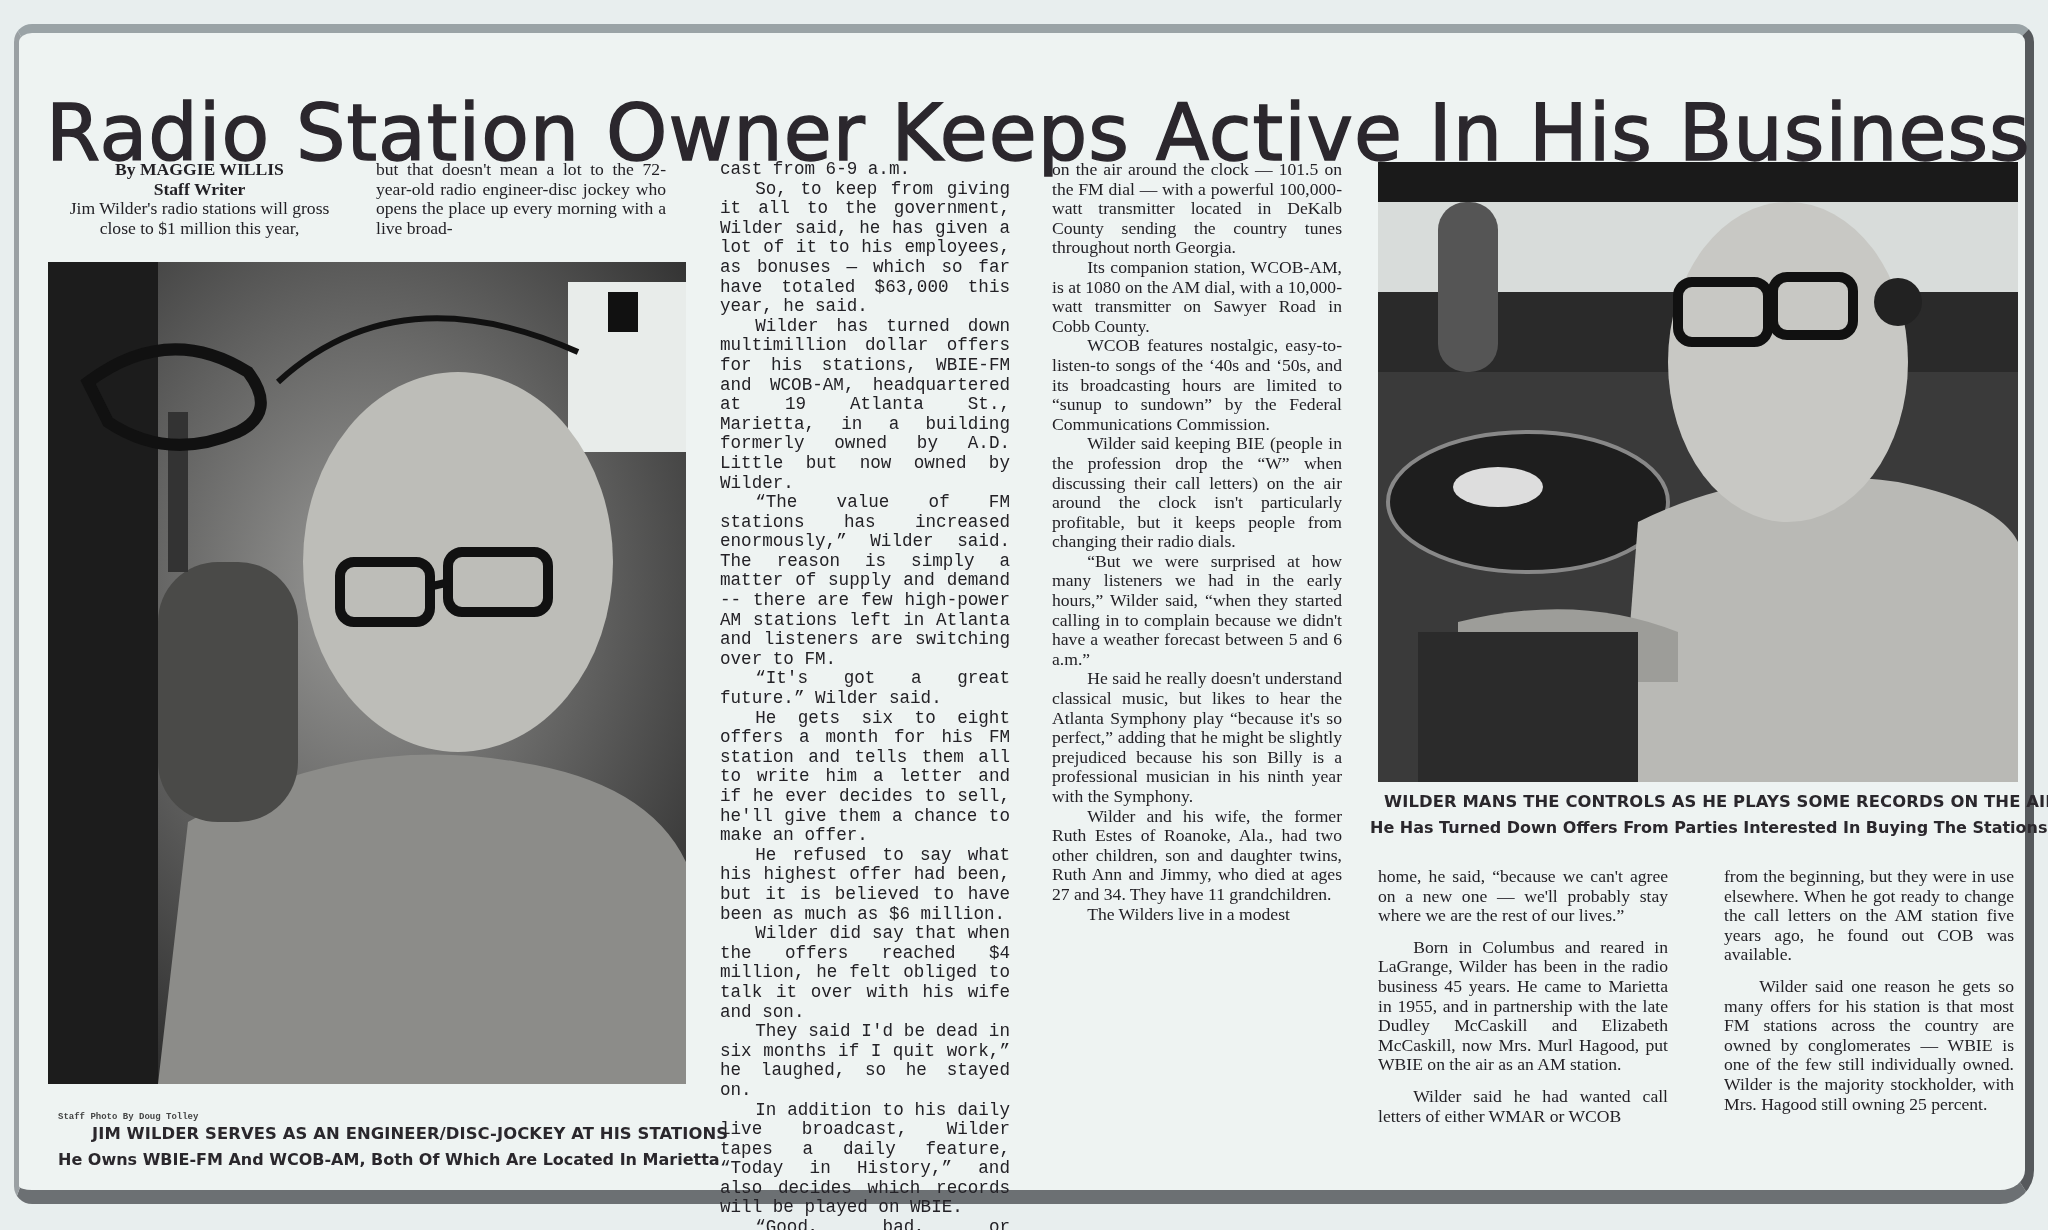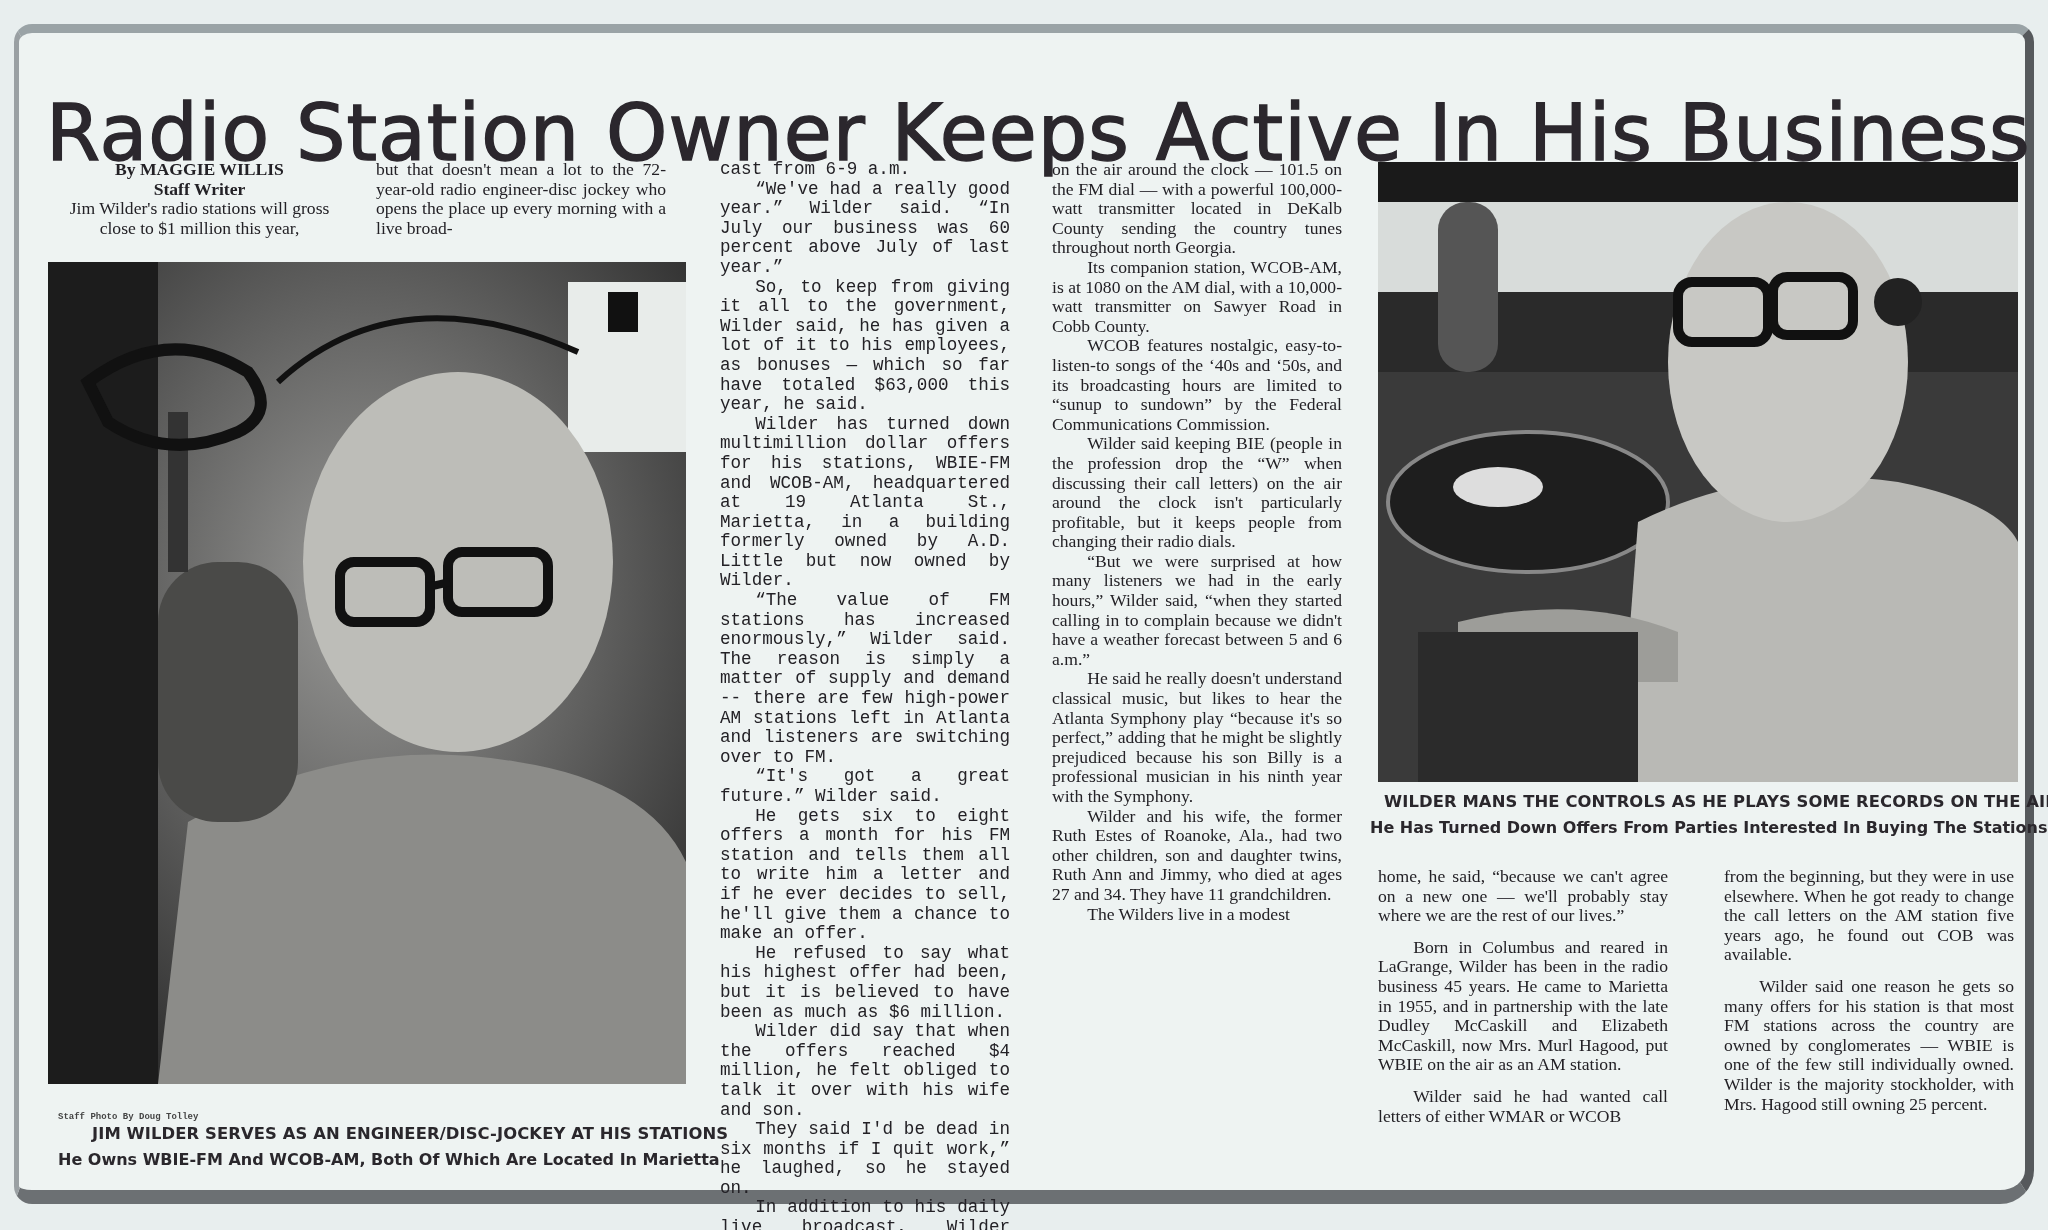--- a/index.html
+++ b/index.html
@@ -96,21 +96,20 @@
     <rect x="120" y="150" width="20" height="160" fill="#333"></rect>
     <path d="M40 120 Q120 60 200 110 Q230 150 190 170 Q120 200 60 160 Z" fill="none" stroke="#111" stroke-width="12"></path>
   </svg>
 </div>
 <div class="credit" style="left:58px; top:1112px;">Staff Photo By Doug Tolley</div>
 <div class="caption-bold" style="left:92px; top:1124px;">JIM WILDER SERVES AS AN  ENGINEER/DISC-JOCKEY AT HIS STATIONS</div>
 <div class="caption-sub" style="left:58px; top:1150px;">He Owns WBIE-FM And WCOB-AM, Both Of Which Are Located In Marietta</div>
 
 <div class="col" style="left:720px; top:160px; width:290px;font-family:Liberation Mono, monospace;">
   <p class="noindent">cast from 6-9 a.m.</p>
-  <p>“We've had a really good year.” Wilder said. “In July our business was 60 percent above July of last year.”</p>
   <p>So, to keep from giving it all to the government, Wilder said, he has given a lot of it to his employees, as bonuses — which so far have totaled $63,000 this year, he said.</p>
   <p>Wilder has turned down multimillion dollar offers for his stations, WBIE-FM and WCOB-AM, headquartered at 19 Atlanta St., Marietta, in a building formerly owned by A.D. Little but now owned by Wilder.</p>
   <p>“The value of FM stations has increased enormously,” Wilder said. The reason is simply a matter of supply and demand -- there are few high-power AM stations left in Atlanta and listeners are switching over to FM.</p>
   <p>“It's got a great future.” Wilder said.</p>
   <p>He gets six to eight offers a month for his FM station and tells them all to write him a letter and if he ever decides to sell, he'll give them a chance to make an offer.</p>
   <p>He refused to say what his highest offer had been, but it is believed to have been as much as $6 million.</p>
   <p>Wilder did say that when the offers reached $4 million, he felt obliged to talk it over with his wife and son.</p>
   <p>They said I'd be dead in six months if I quit work,” he laughed, so he stayed on.</p>
   <p>In addition to his daily live broadcast, Wilder tapes a daily feature, “Today in History,” and also decides which records will be played on WBIE.</p>
   <p>“Good, bad, or indifferent, I'm the one who decides,” Wilder said. WBIE is a country music station,</p>

